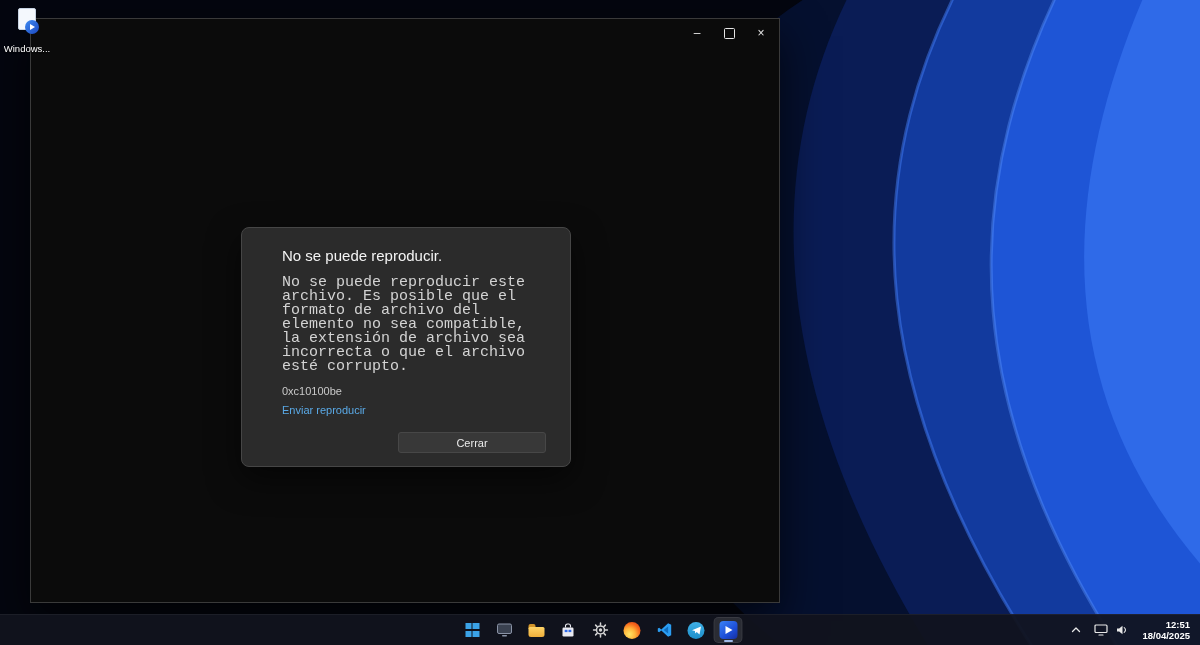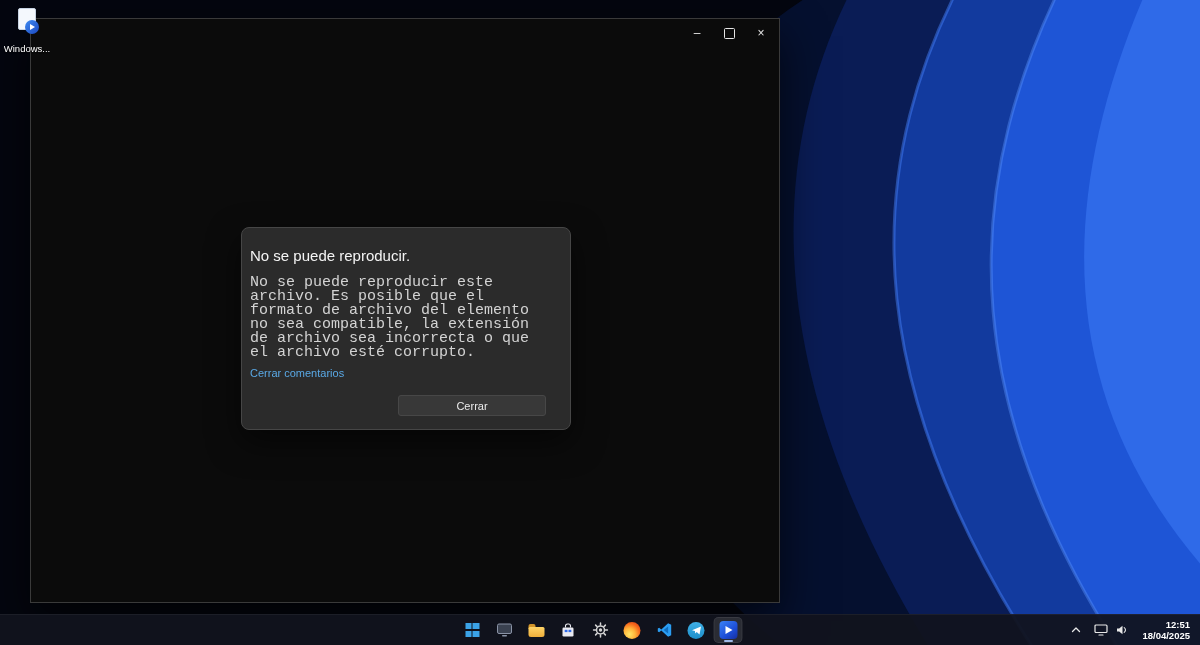--- a/index.html
+++ b/index.html
@@ -26,21 +26,21 @@
   .app-window{position:absolute;left:30px;top:18px;width:750px;height:585px;box-sizing:border-box;
     background:#0b0b0b;border:1px solid #3a3a3a;box-shadow:0 18px 42px rgba(0,0,0,.65);z-index:1;}
   .titlebar{position:absolute;top:0;left:0;right:0;height:28px;}
   .win-controls{position:absolute;top:2px;right:2px;display:flex;}
   .win-btn{width:32px;height:24px;display:flex;align-items:center;justify-content:center;
     color:#e6e6e6;font-size:12px;background:transparent;border:none;padding:0;cursor:default;}
   .max-box{width:9px;height:9px;border:1px solid #e6e6e6;border-radius:1.5px;}
   
   .dialog{position:absolute;left:210px;top:208px;width:330px;box-sizing:border-box;
     background:#2b2b2b;border:1px solid #464646;border-radius:8px;
-    padding:19px 24px 13px 8px;box-shadow:0 12px 32px rgba(0,0,0,.55);}
+    padding:19px 24px 13px 40px;box-shadow:0 12px 32px rgba(0,0,0,.55);}
   .dialog-title{font-size:15px;color:#f4f4f4;font-weight:400;}
   .dialog-body{margin-top:12px;font-size:15px;line-height:14px;color:#d3d3d3;font-family:Liberation Mono, monospace;}
   .dialog-code{margin-top:11px;font-size:11px;color:#c9c9c9;}
   .dialog-link{display:inline-block;margin-top:7px;font-size:11px;color:#5aa9e6;text-decoration:none;cursor:pointer;}
   .dialog-footer{margin-top:14px;display:flex;justify-content:flex-end;}
   .dialog-close-btn{width:148px;height:21px;background:#383838;border:1px solid #474747;border-radius:3px;
     color:#ebebeb;font-size:11px;font-family:inherit;cursor:default;}
   
   .taskbar{position:absolute;left:0;right:0;bottom:0;height:30px;z-index:3;
     background:rgba(17,19,30,0.94);border-top:1px solid rgba(255,255,255,0.05);font-weight:bold;}
@@ -107,21 +107,22 @@
       </button>
       <button class="win-btn">
         <span>×</span>
       </button>
     </div>
   </div>
 
   <div class="dialog">
     <div class="dialog-title">No se puede reproducir.</div>
     <div class="dialog-body">No se puede reproducir este archivo. Es posible que el formato de archivo del elemento no sea compatible, la extensión de archivo sea incorrecta o que el archivo esté corrupto.</div>
-    <a class="dialog-link">Cerrar comentarios</a>
+    <div class="dialog-code">0xc10100be</div>
+    <a class="dialog-link">Enviar reproducir</a>
     <div class="dialog-footer">
       <button class="dialog-close-btn">Cerrar</button>
     </div>
   </div>
 </div>
 
 <div class="taskbar">
   <div class="task-center">
 
     <div class="task-btn">

